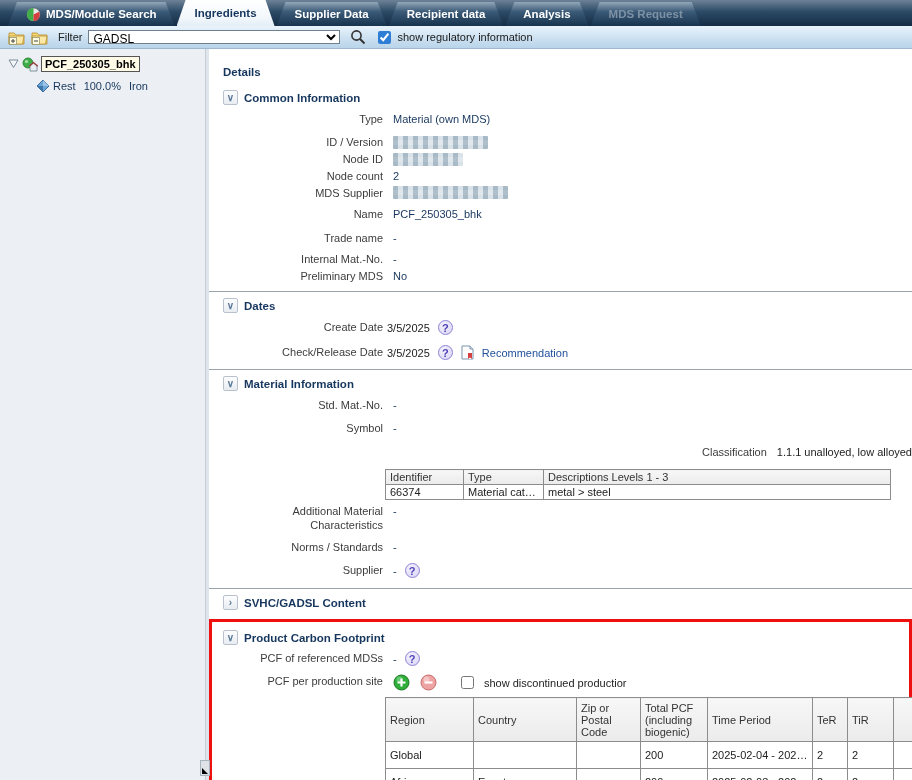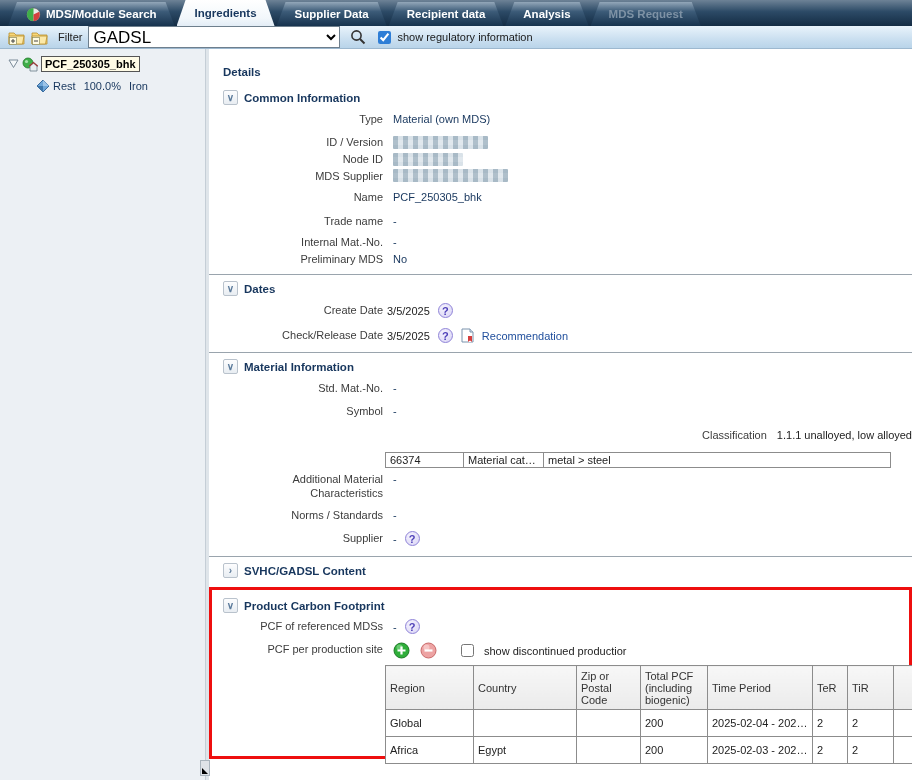--- a/index.html
+++ b/index.html
@@ -33,22 +33,22 @@
   
   .toolbar {
     height:23px; flex:0 0 23px;
     background:linear-gradient(180deg,#e9f3fb 0%,#cadff0 60%,#b9d4e9 100%);
     border-bottom:1px solid #9db8cf;
     display:flex; align-items:center; gap:6px; padding:0 8px;
   }
   .tool-icon { width:17px; height:15px; display:inline-block; cursor:pointer; }
   .toolbar .lbl-filter { color:#222; margin-left:4px; }
   .filter-select {
-    width:252px; height:22px; font-family:"Liberation Sans",sans-serif;
-    font-size:17px; border:1px solid #6e7f8d; background:#fff; color:#000;
+    width:252px; height:14px; font-family:"Liberation Sans",sans-serif;
+    font-size:12px; border:1px solid #6e7f8d; background:#fff; color:#000;
   }
   .search-icon { width:16px; height:16px; margin-left:4px; cursor:pointer; }
   .toolbar input[type=checkbox] { width:13px; height:13px; accent-color:#2e7ed6; margin-left:6px; }
   .toolbar .cb-label { color:#1a1a1a; }
 
   
   .content { flex:1; display:flex; position:relative; min-height:0; }
 
   
   .tree-panel { width:205px; flex:0 0 205px; background:#ecf0f4; padding-top:6px; position:relative; }
@@ -264,20 +264,24 @@
           <span class="fvalue">
               <span class="redact w95"></span>
             </span>
         </div>
         <div class="frow tight">
           <span class="flabel">Node ID</span>
           <span class="fvalue">
               <span class="redact w70"></span>
             </span>
         </div>
+        <div class="frow tight">
+          <span class="flabel">Node count</span>
+          <span class="fvalue">2</span>
+        </div>
         <div class="frow">
           <span class="flabel">MDS Supplier</span>
           <span class="fvalue">
               <span class="redact w115"></span>
             </span>
         </div>
         <div class="frow" style="margin-bottom:10px;">
           <span class="flabel">Name</span>
           <span class="fvalue">PCF_250305_bhk</span>
         </div>
@@ -342,20 +346,25 @@
           <span class="flabel">Classification</span>
           <span class="fvalue" style="color:#222;">1.1.1 unalloyed, low alloyed</span>
         </div>
         <table class="grid scip-table">
           <colgroup>
               <col class="c1">
               <col class="c2">
               <col class="c3">
             </colgroup>
           <tbody>
+              <tr>
+            <th>Identifier</th>
+            <th>Type</th>
+            <th>Descriptions Levels 1 - 3</th>
+          </tr>
           <tr>
             <td>66374</td>
             <td>Material categ...</td>
             <td>metal &gt; steel</td>
           </tr>
         </tbody>
           </table>
         <div class="frow" style="margin-bottom:8px;">
           <span class="flabel">Additional Material Characteristics</span>
           <span class="fvalue">-</span>

